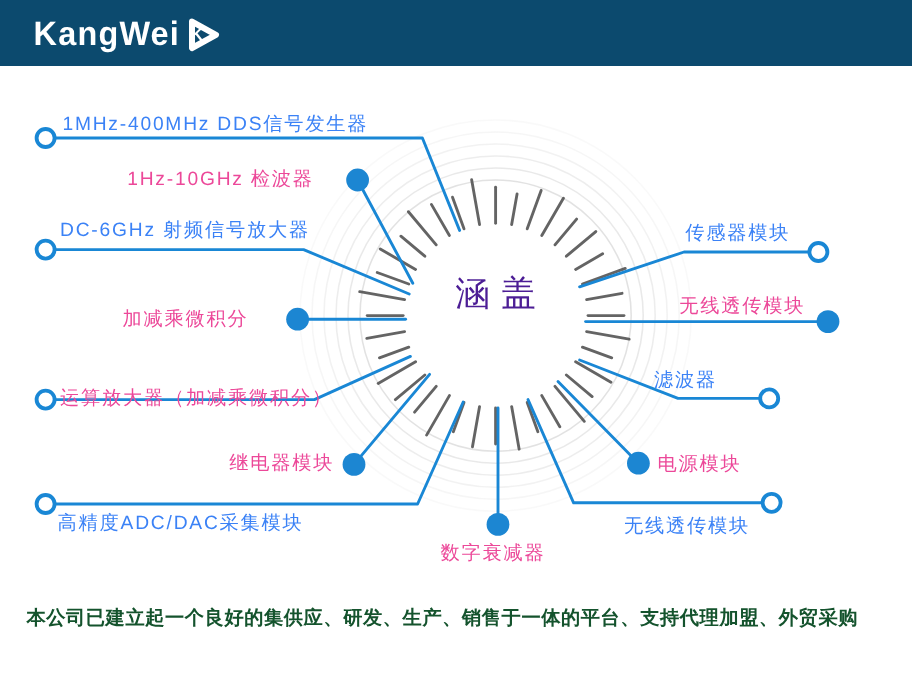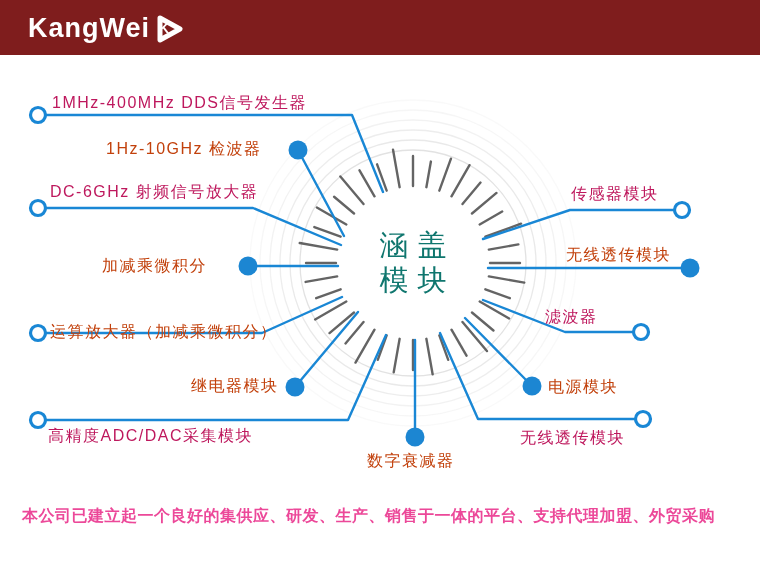--- a/index.html
+++ b/index.html
@@ -4,55 +4,55 @@
 <style>
   html,body{margin:0;padding:0;}
   body{
     width:760px;height:570px;position:relative;overflow:hidden;
     background:#ffffff;
     font-family:"Liberation Sans","DejaVu Sans",sans-serif;
   }
   
   .header{
     position:absolute;left:0;top:0;width:760px;height:55px;
-    background:#7f1d1d;
+    background:#0c4a6e;
   }
   .logo{
     position:absolute;left:28px;top:11px;height:34px;
     display:flex;align-items:center;color:#ffffff;
   }
   .logo-text{
     font-size:27px;font-weight:800;letter-spacing:1px;
     transform:scaleY(1.04);
   }
   .logo-badge{
     position:relative;width:32px;height:32px;margin-left:2px;
   }
   .logo-badge-k{
     position:absolute;left:7px;top:8px;font-size:14px;font-weight:800;color:#ffffff;
   }
   
   .diagram-svg{position:absolute;left:0;top:0;}
   
   .center-label{
     position:absolute;left:313px;top:228px;width:200px;
-    text-align:center;color:#0f766e;
+    text-align:center;color:#4c1d95;
     font-size:29px;line-height:35px;font-weight:300;
     letter-spacing:9px;text-indent:9px;
   }
   
   .mod{
     position:absolute;font-size:16px;letter-spacing:1.5px;white-space:nowrap;
   }
-  .slate{color:#be185d;}
-  .teal{color:#c2410c;}
+  .slate{color:#3b82f6;}
+  .teal{color:#ec4899;}
   
   .footer{
     position:absolute;left:22px;top:504px;width:716px;
-    color:#ec4899;font-size:16px;line-height:24px;font-weight:600;
+    color:#14532d;font-size:16px;line-height:24px;font-weight:600;
     letter-spacing:0.5px;
   }
 </style>
 </head>
 <body>
 
 <div class="header">
   <div class="logo">
     <span class="logo-text">KangWei</span>
     <span class="logo-badge">
@@ -140,21 +140,20 @@
     <circle cx="38" cy="333" r="7.5"></circle>
     <circle cx="38" cy="420" r="7.5"></circle>
     <circle cx="643" cy="419" r="7.5"></circle>
     <circle cx="641" cy="332" r="7.5"></circle>
     <circle cx="682" cy="210" r="7.5"></circle>
   </g>
 </svg>
 
 <div class="center-label">
   <span style="display:block">涵盖</span>
-  <span style="display:block">模块</span>
 </div>
 
 <div class="mod slate" style="left:52px;top:93px">1MHz-400MHz  DDS信号发生器</div>
 <div class="mod teal" style="left:106px;top:139px">1Hz-10GHz  检波器</div>
 <div class="mod slate" style="left:50px;top:182px">DC-6GHz  射频信号放大器</div>
 <div class="mod teal" style="left:102px;top:256px">加减乘微积分</div>
 <div class="mod teal" style="left:50px;top:322px">运算放大器（加减乘微积分）</div>
 <div class="mod teal" style="left:191px;top:376px">继电器模块</div>
 <div class="mod slate" style="left:48px;top:426px">高精度ADC/DAC采集模块</div>
 <div class="mod teal" style="left:367px;top:451px">数字衰减器</div>

